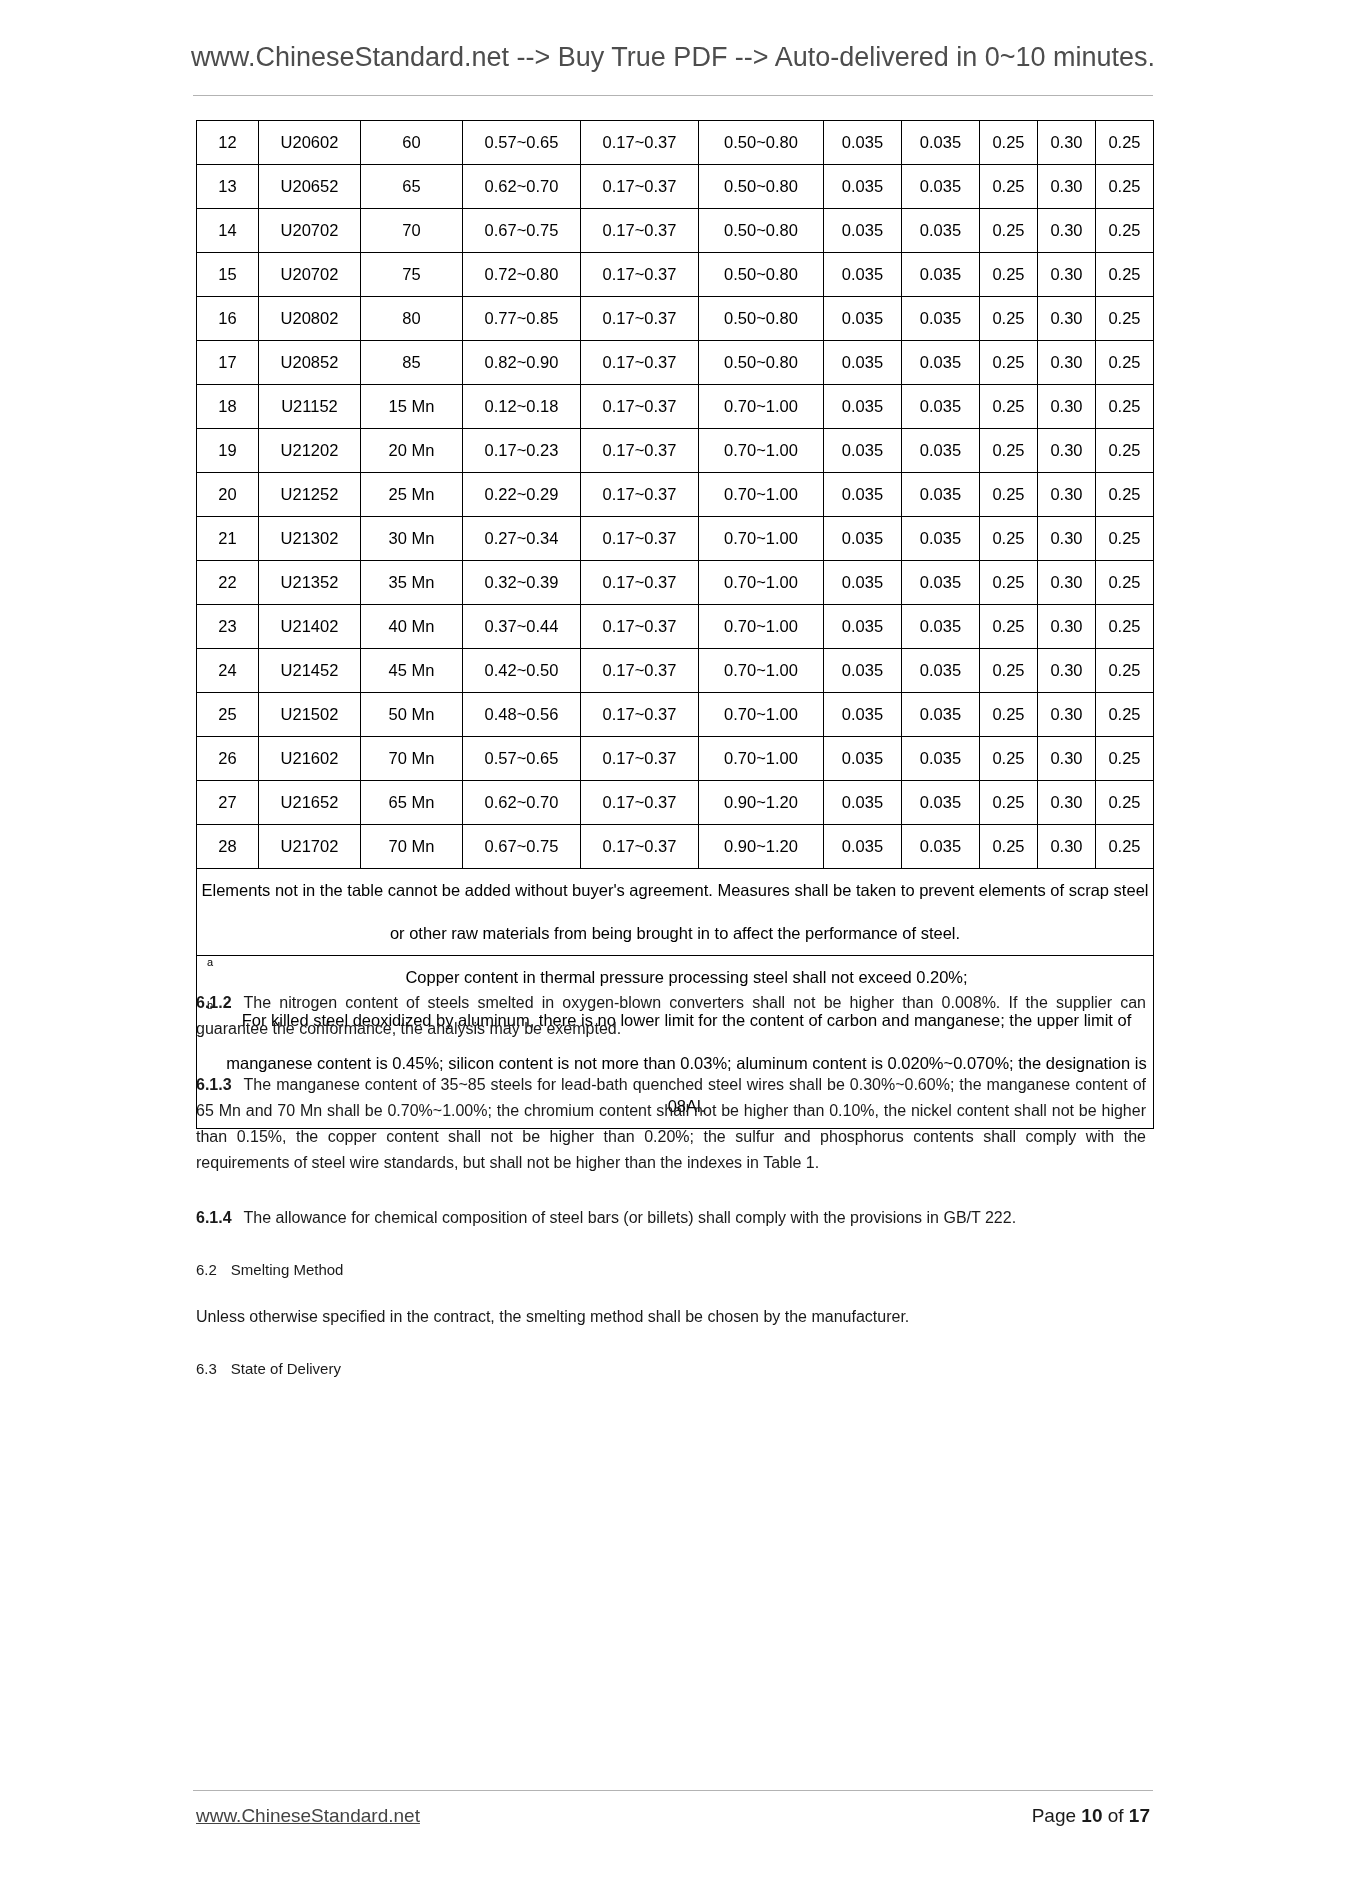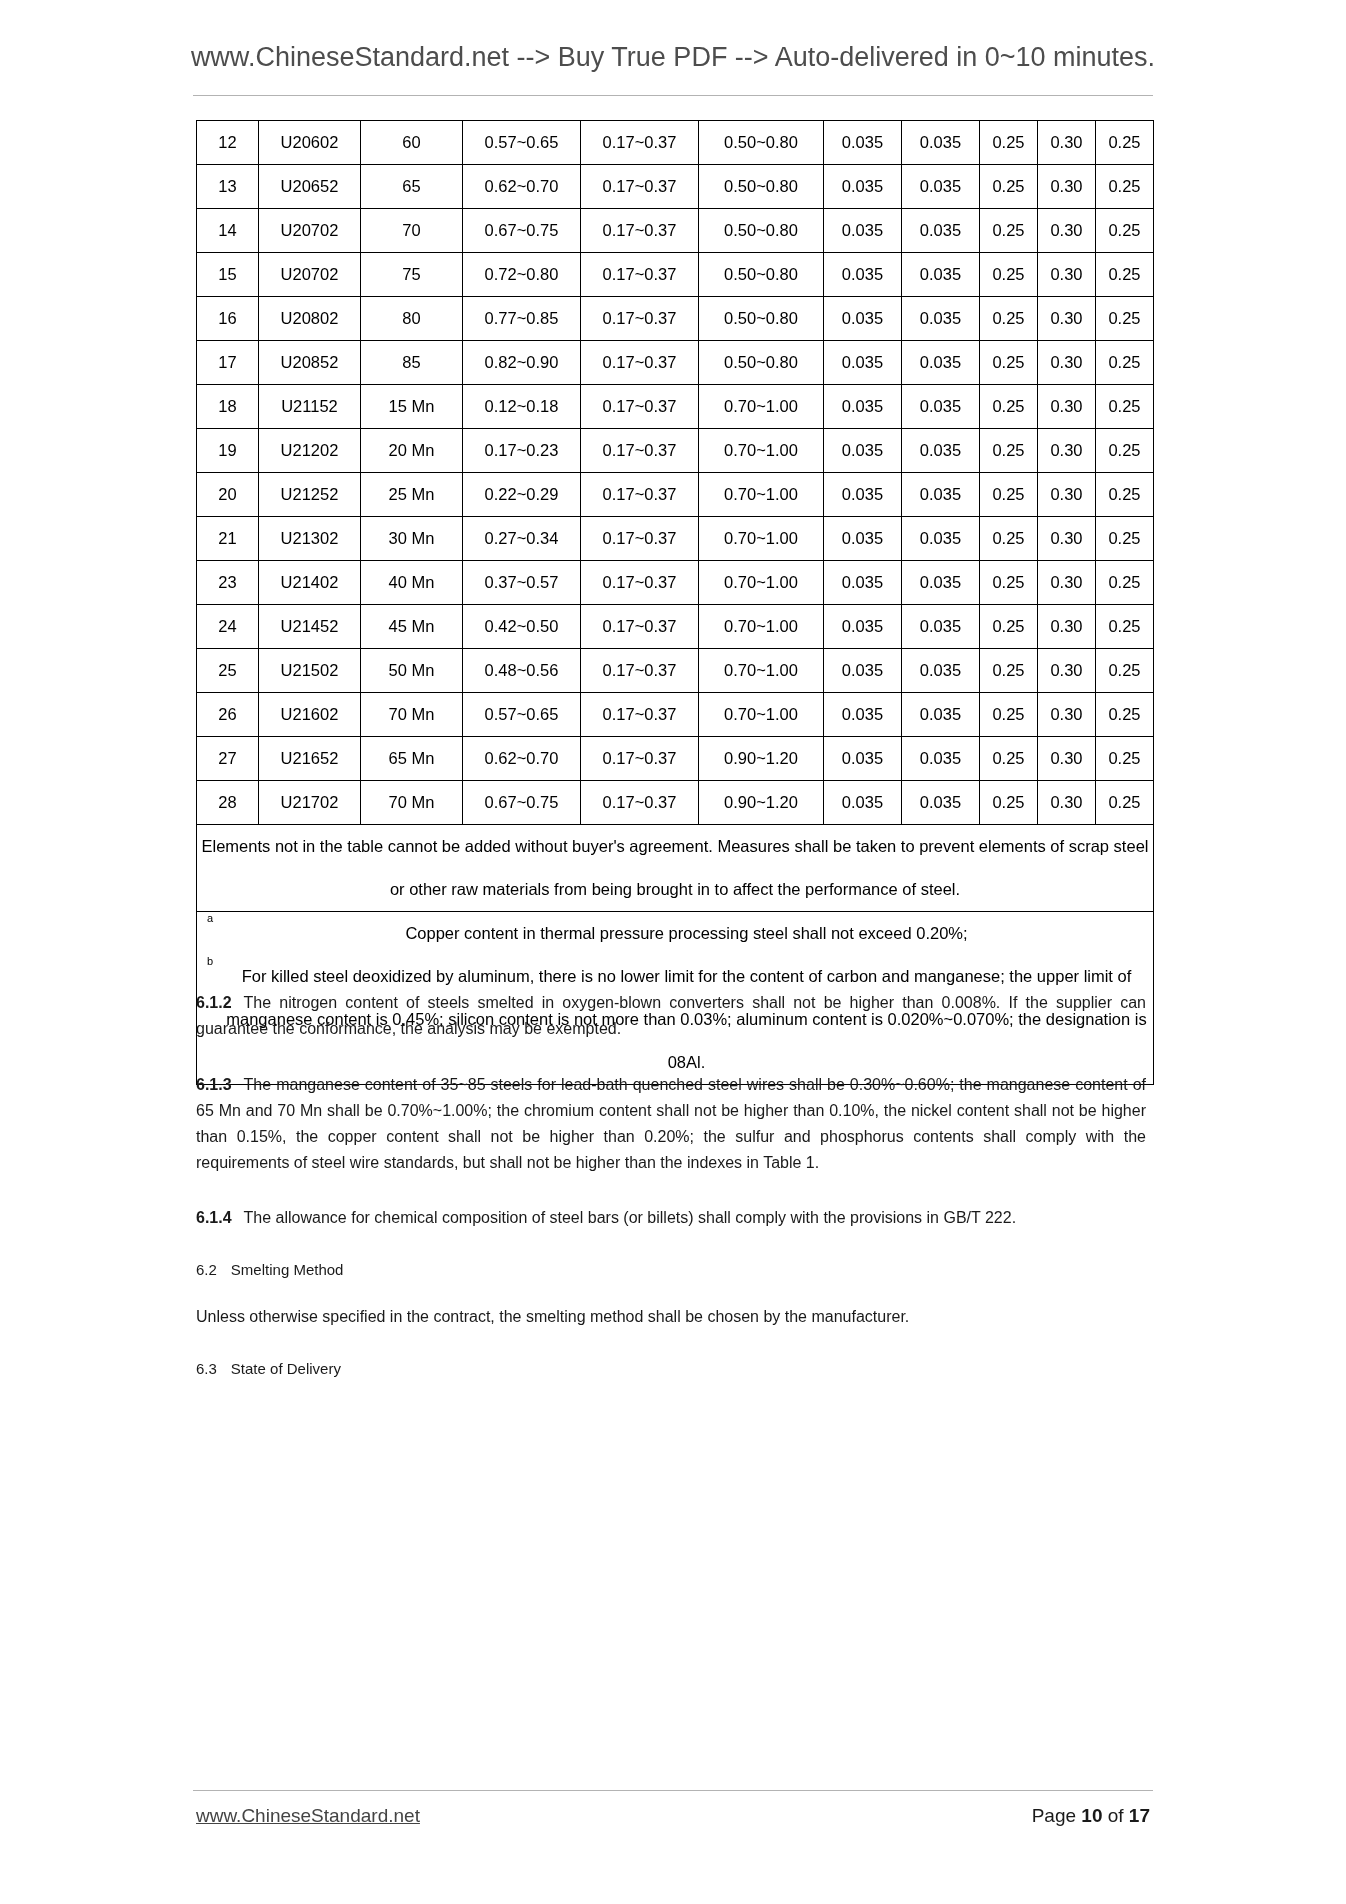--- a/index.html
+++ b/index.html
@@ -329,24 +329,37 @@
             <td>0.27~0.34</td>
             <td>0.17~0.37</td>
             <td>0.70~1.00</td>
             <td>0.035</td>
             <td>0.035</td>
             <td>0.25</td>
             <td>0.30</td>
             <td>0.25</td>
           </tr>
           <tr>
+            <td>22</td>
+            <td>U21352</td>
+            <td>35 Mn</td>
+            <td>0.32~0.39</td>
+            <td>0.17~0.37</td>
+            <td>0.70~1.00</td>
+            <td>0.035</td>
+            <td>0.035</td>
+            <td>0.25</td>
+            <td>0.30</td>
+            <td>0.25</td>
+          </tr>
+          <tr>
             <td>23</td>
             <td>U21402</td>
             <td>40 Mn</td>
-            <td>0.37~0.57</td>
+            <td>0.37~0.44</td>
             <td>0.17~0.37</td>
             <td>0.70~1.00</td>
             <td>0.035</td>
             <td>0.035</td>
             <td>0.25</td>
             <td>0.30</td>
             <td>0.25</td>
           </tr>
           <tr>
             <td>24</td>

